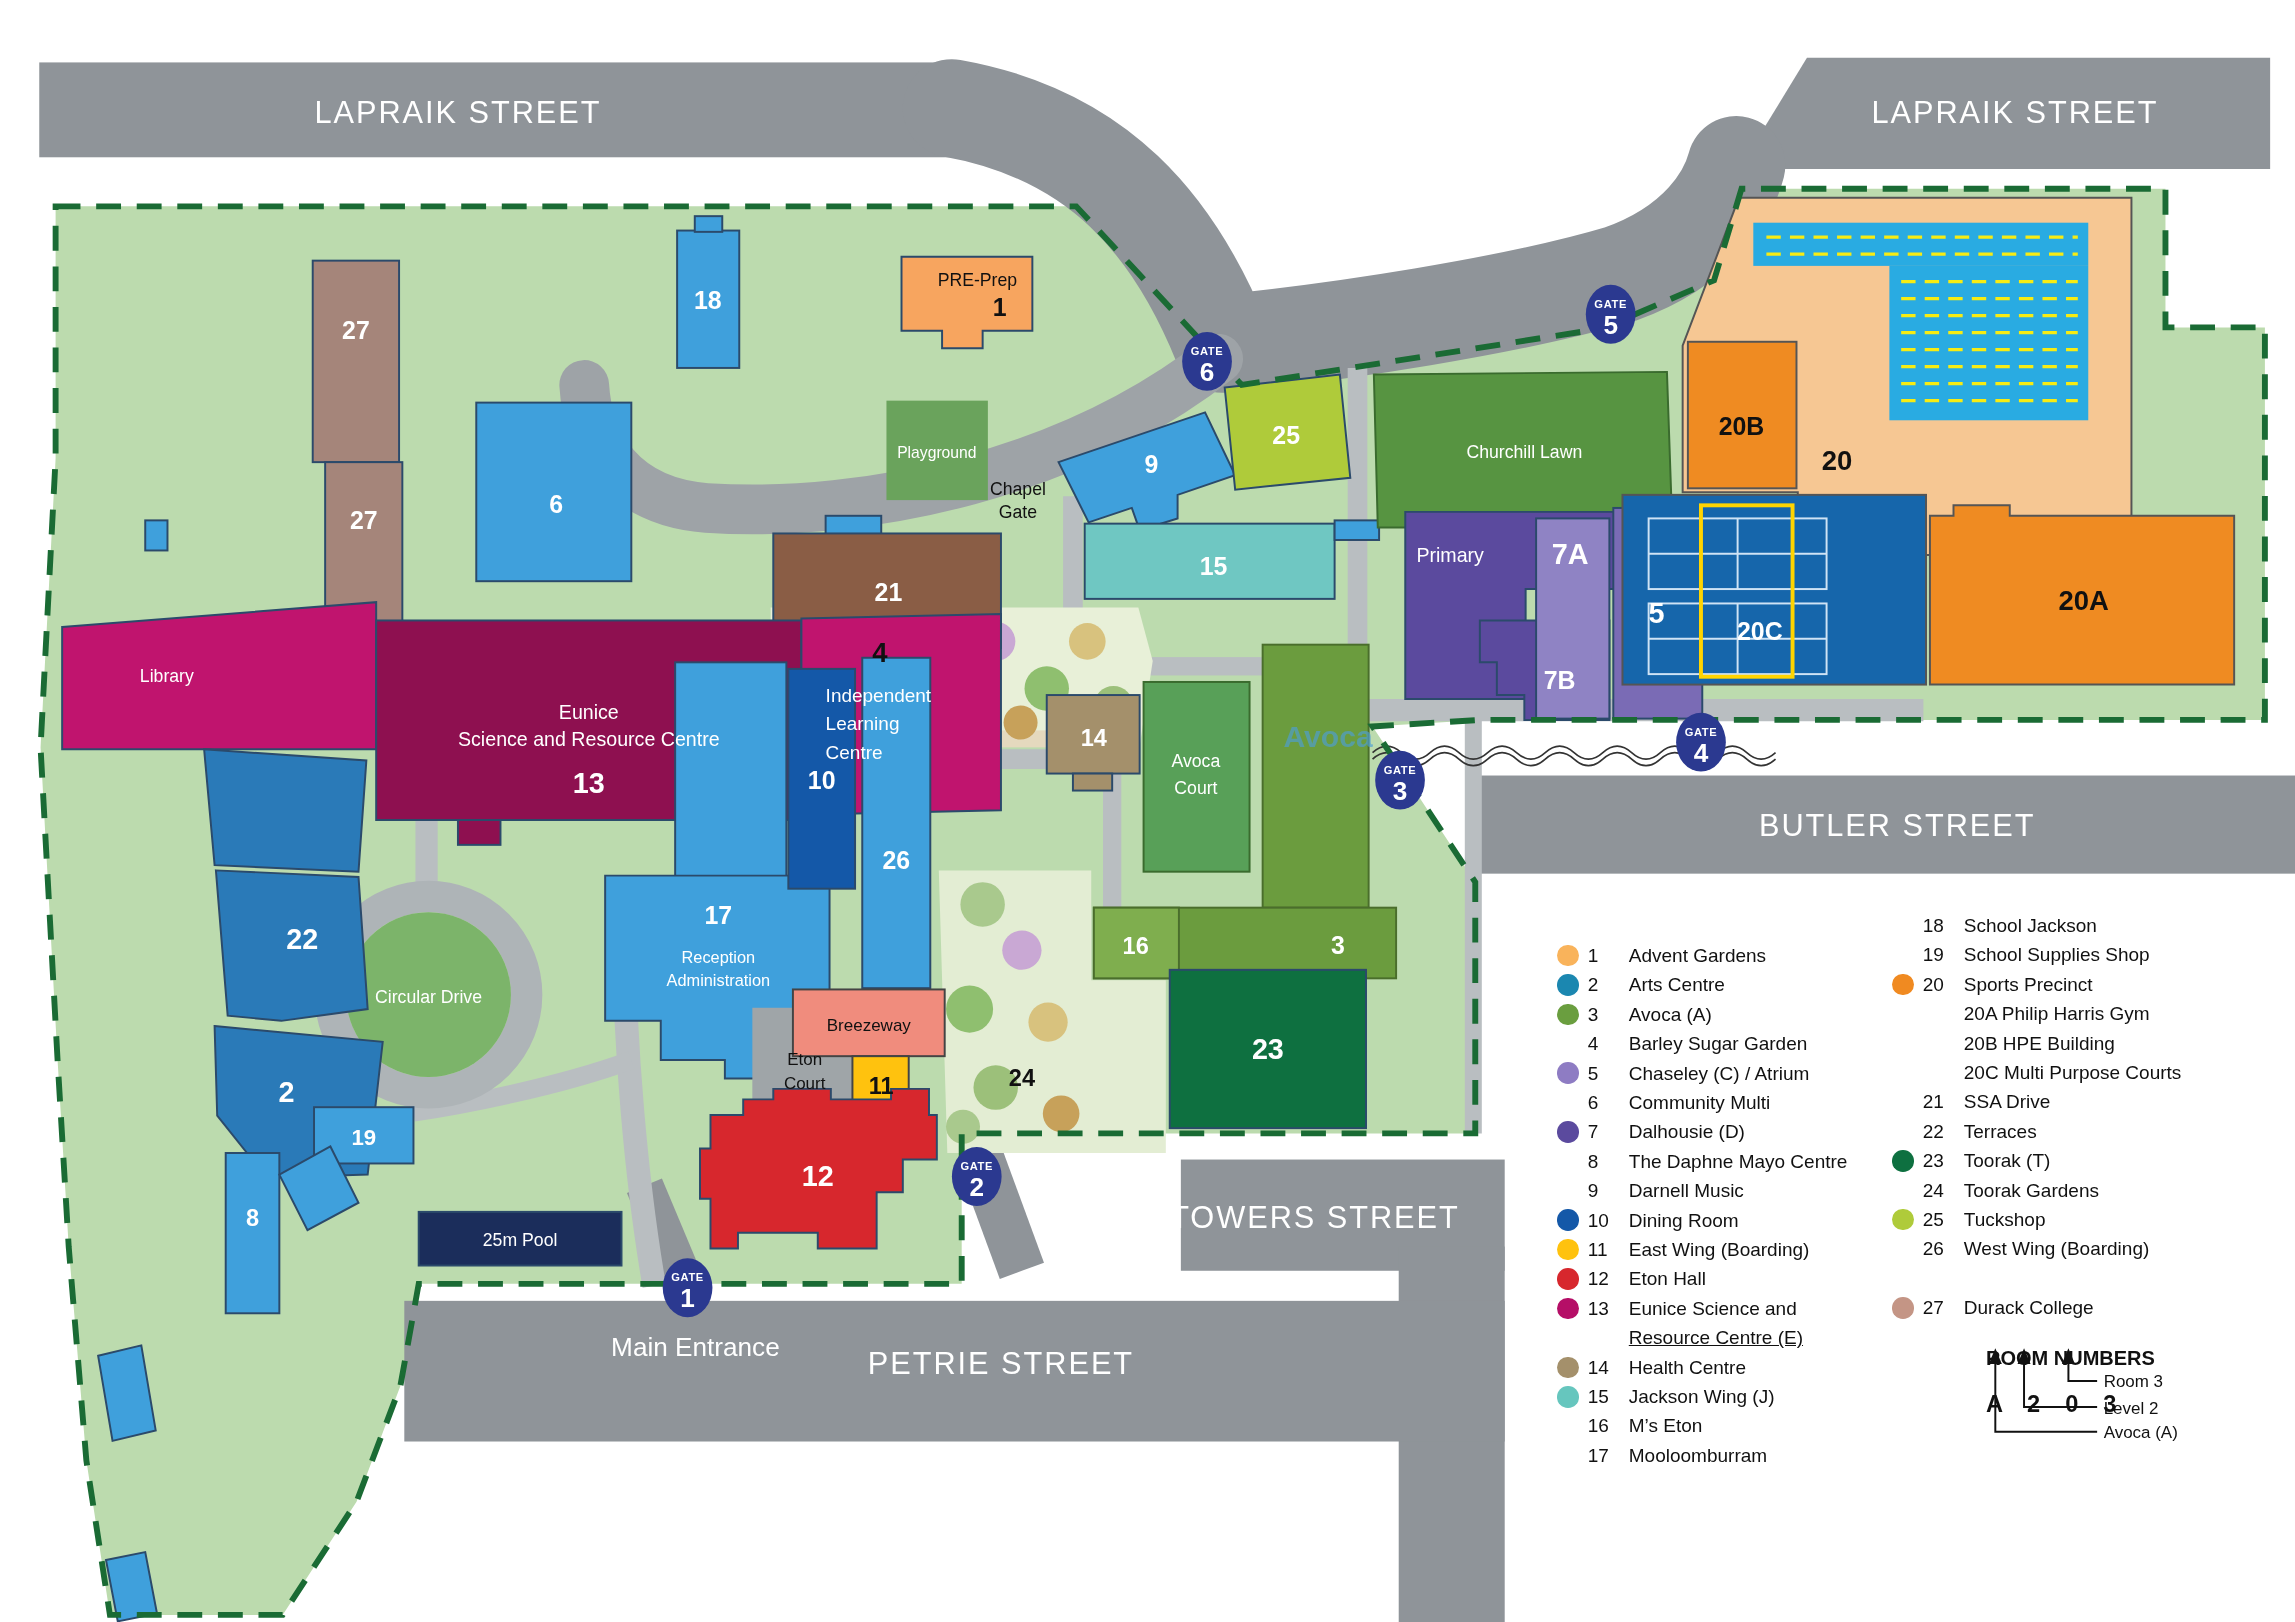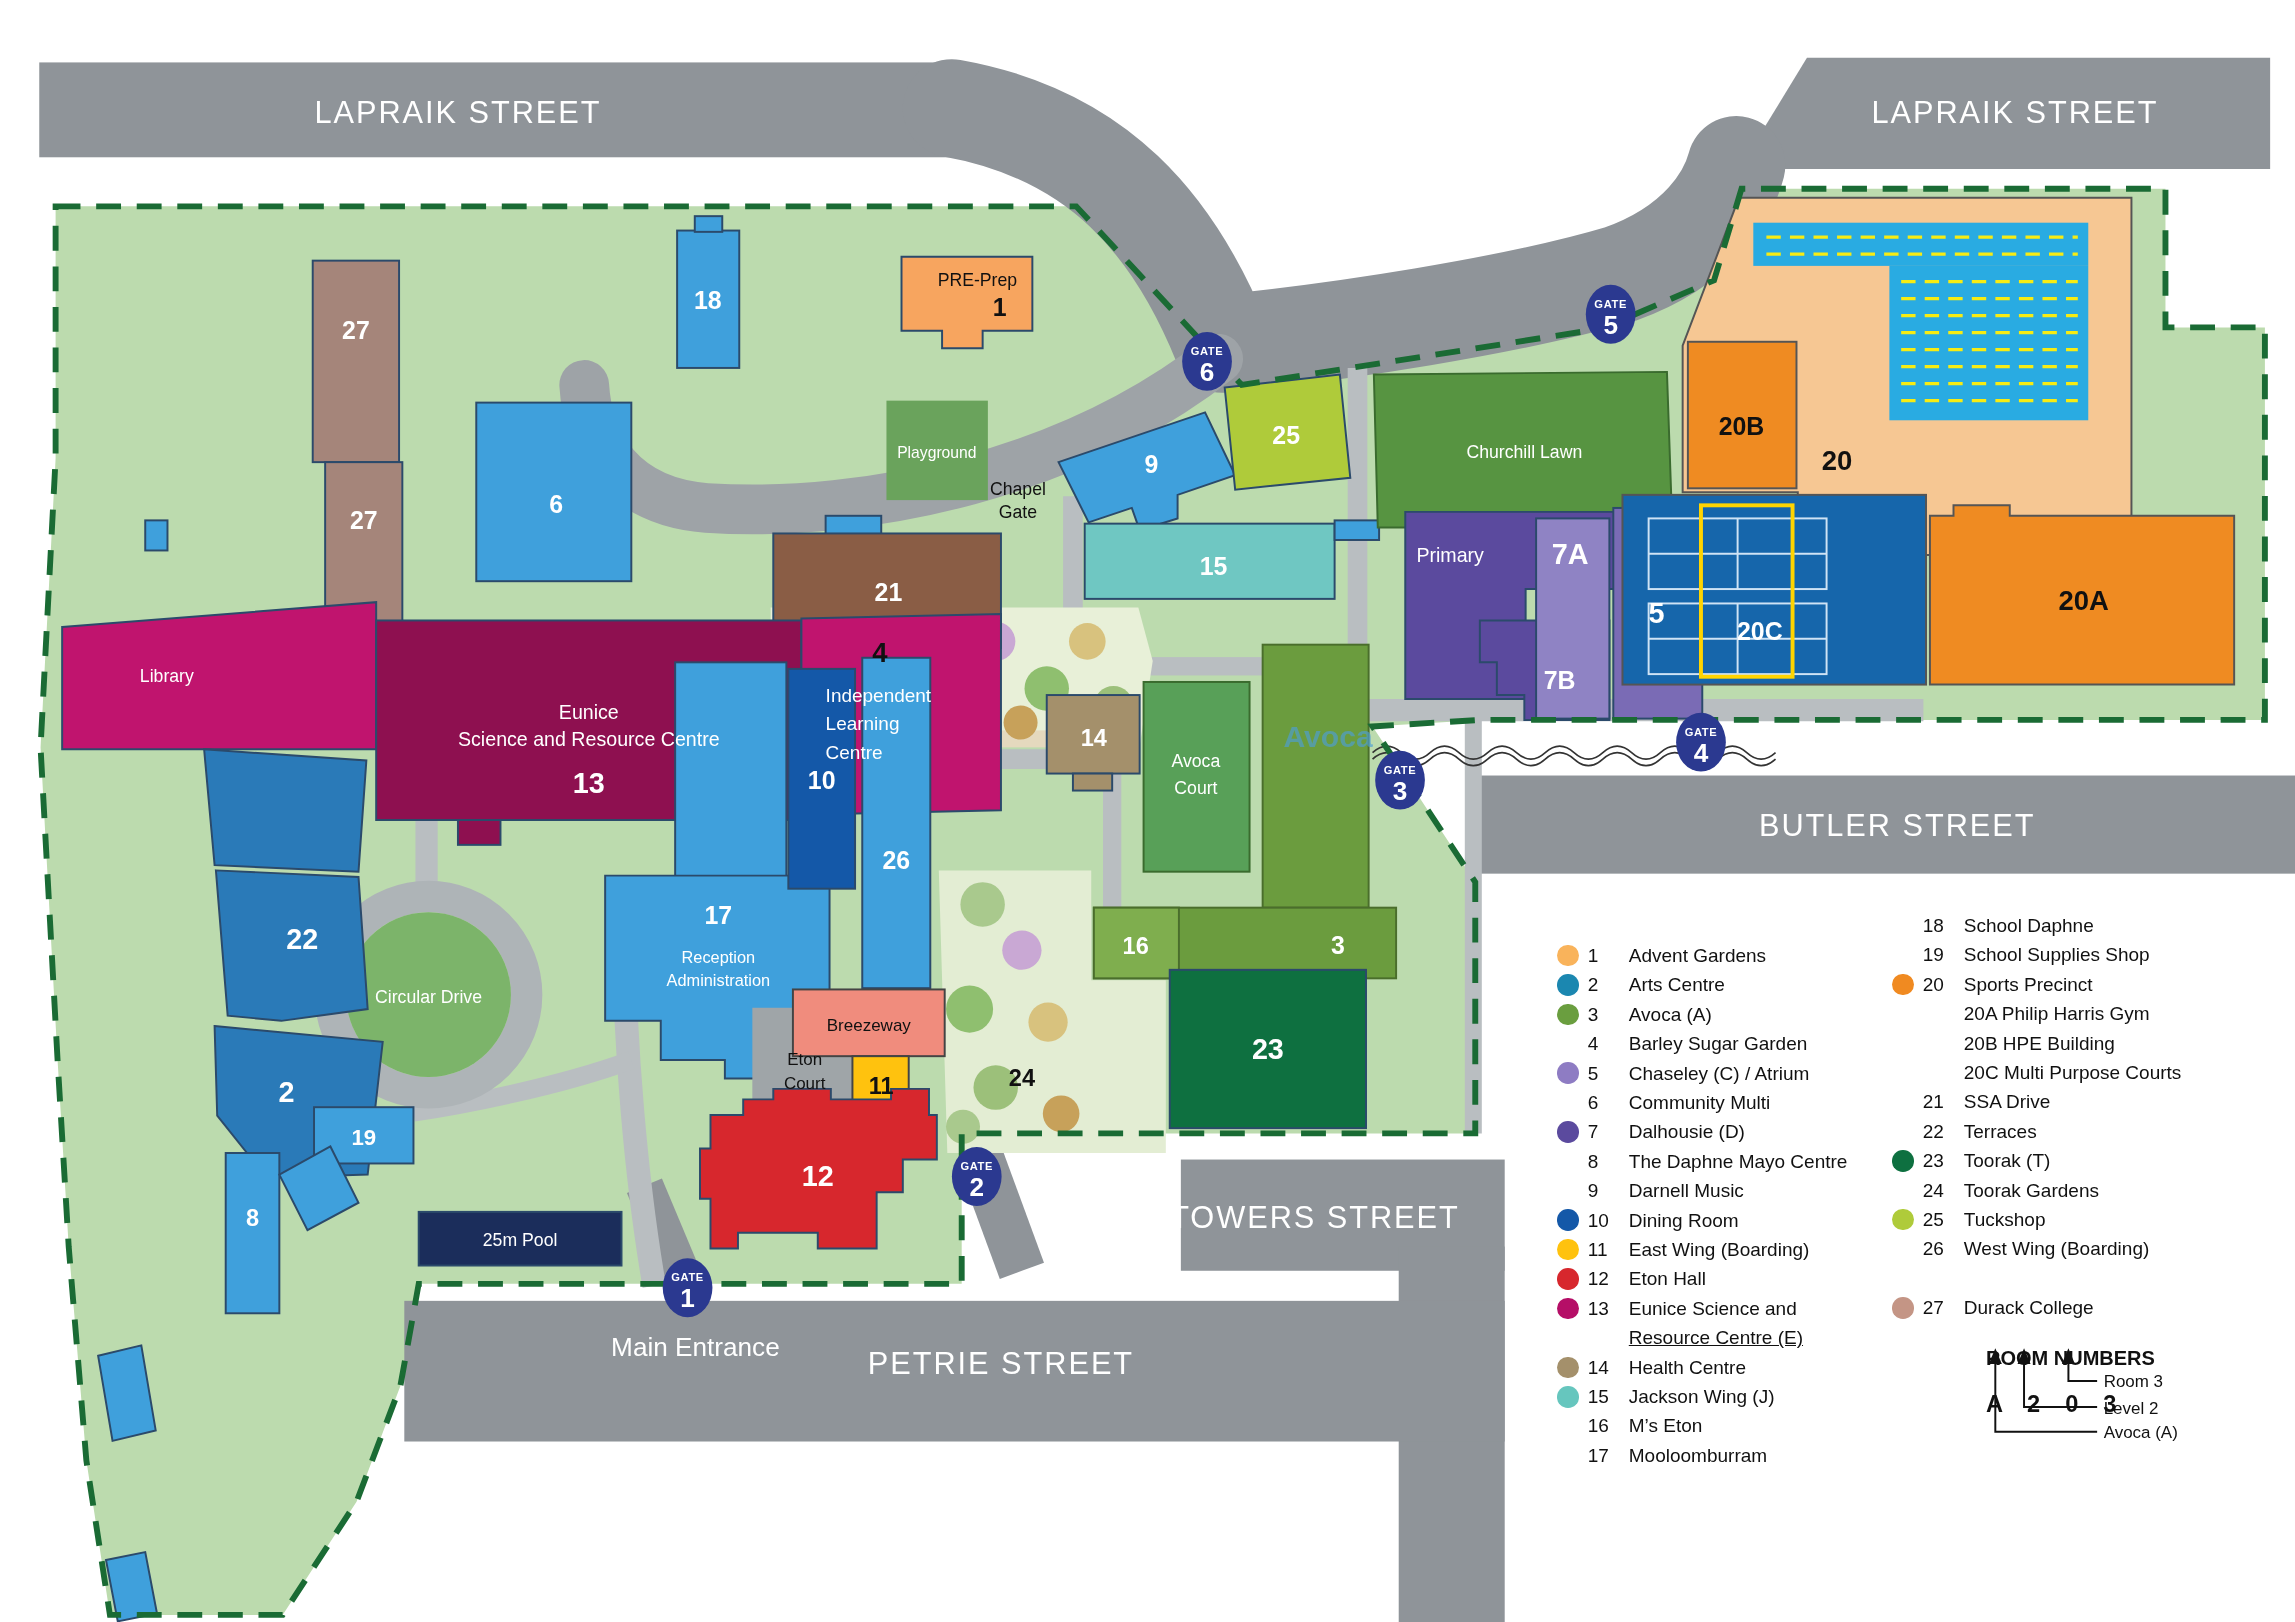--- a/index.html
+++ b/index.html
@@ -371,21 +371,21 @@
           <span class="dot"></span>
           <span class="lnum">17</span>
           <span class="llab">Mooloomburram</span>
         </div>
   </div>
 
   <div class="lcol lcol2">
     <div class="lrow">
           <span class="dot"></span>
           <span class="lnum">18</span>
-          <span class="llab">School Daphne</span>
+          <span class="llab">School Jackson</span>
         </div>
     <div class="lrow">
           <span class="dot"></span>
           <span class="lnum">19</span>
           <span class="llab">School Supplies Shop</span>
         </div>
     <div class="lrow">
           <span class="dot" style="background-color: rgb(240, 138, 33);"></span>
           <span class="lnum">20</span>
           <span class="llab">Sports Precinct</span>

